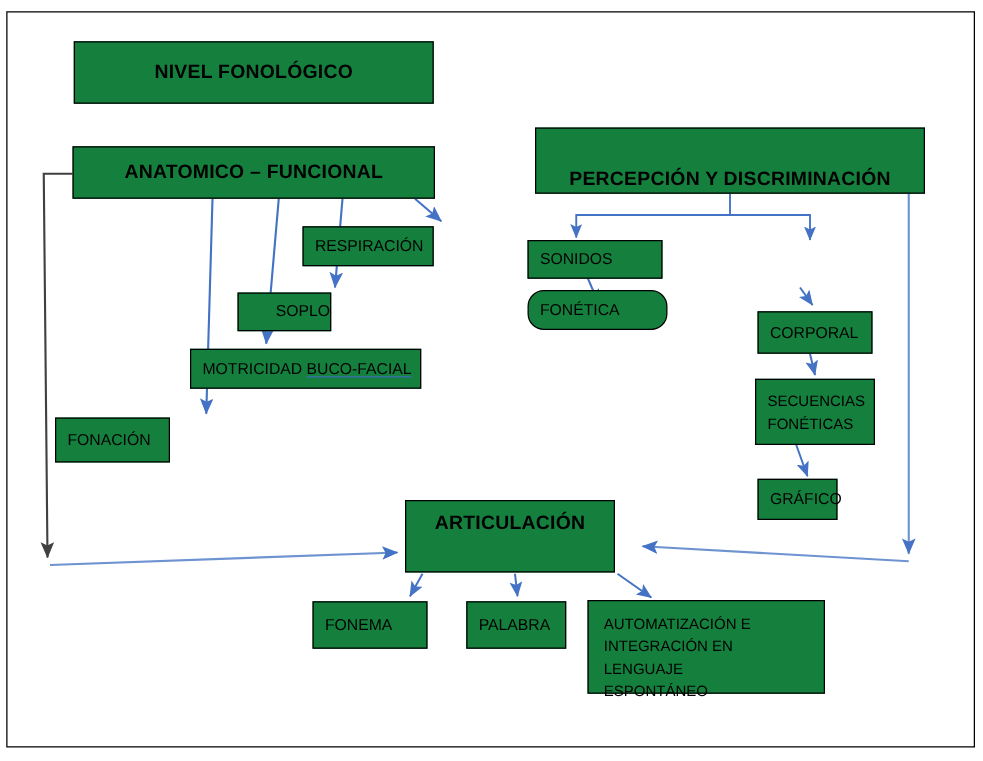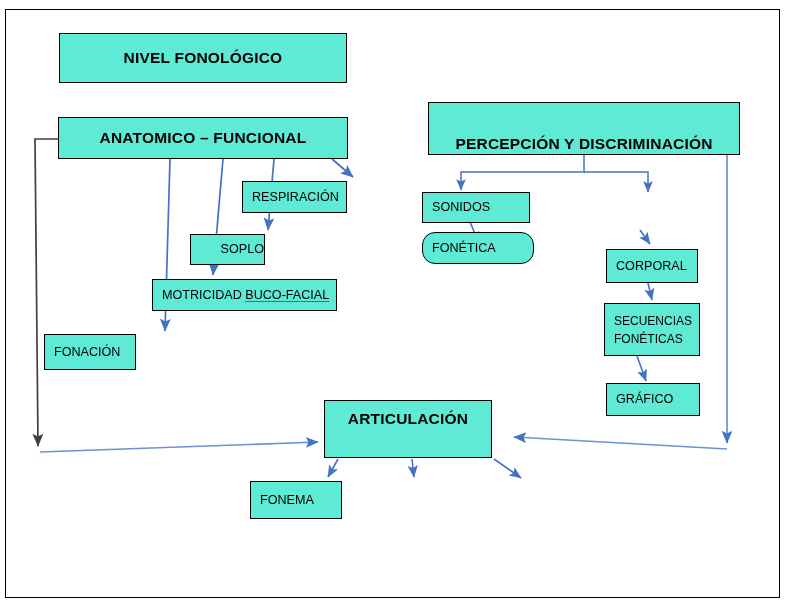--- a/index.html
+++ b/index.html
@@ -30,21 +30,21 @@
     position: absolute;
     left: 0;
     top: 0;
     width: 786px;
     height: 609px;
   }
   .node {
     position: absolute;
     border: 1.3px solid #000000;
     box-sizing: border-box;
-    background: #5eead4;
+    background: #15803d;
     display: flex;
     align-items: center;
     color: #000000;
     line-height: 1.32;
   }
   .node .label { display: block; width: 100%; }
   .node.center { justify-content: center; text-align: center; }
   .node.center .label { text-align: center; }
   .node.leftpad { padding-left: 9px; }
   .node.pad { padding-left: 12px; padding-right: 8px; }
@@ -148,27 +148,37 @@
     <span class="label t-norm">CORPORAL</span>
   </div>
 
   <div class="node leftpad" style="left:604px; top:303px; width:96px; height:53px;">
     <span class="label t-multi">
       <span>SECUENCIAS</span><br>
       <span>FONÉTICAS</span>
     </span>
   </div>
 
-  <div class="node leftpad" style="left:606px; top:383px; width:94px; height:33px;">
+  <div class="node leftpad" style="left:606px; top:383px; width:64px; height:33px;">
     <span class="label t-norm">GRÁFICO</span>
   </div>
 
   <div class="node center" style="left:324px; top:400px; width:168px; height:58px; align-items:flex-start; padding-top:8px;">
     <span class="label t-bold">ARTICULACIÓN</span>
   </div>
 
   <div class="node leftpad" style="left:250px; top:481px; width:92px; height:38px;">
     <span class="label t-norm">FONEMA</span>
   </div>
 
+  <div class="node leftpad" style="left:373px; top:481px; width:80px; height:38px;">
+    <span class="label t-norm">PALABRA</span>
+  </div>
 
+  <div class="node pad" style="left:470px; top:480px; width:190px; height:75px; align-items:flex-start; padding-top:9px;">
+    <span class="label t-multi">
+      <span>AUTOMATIZACIÓN E</span><br>
+      <span>INTEGRACIÓN EN LENGUAJE</span><br>
+      <span>ESPONTÁNEO</span>
+    </span>
+  </div>
 
 </div>
 
 </body></html>

